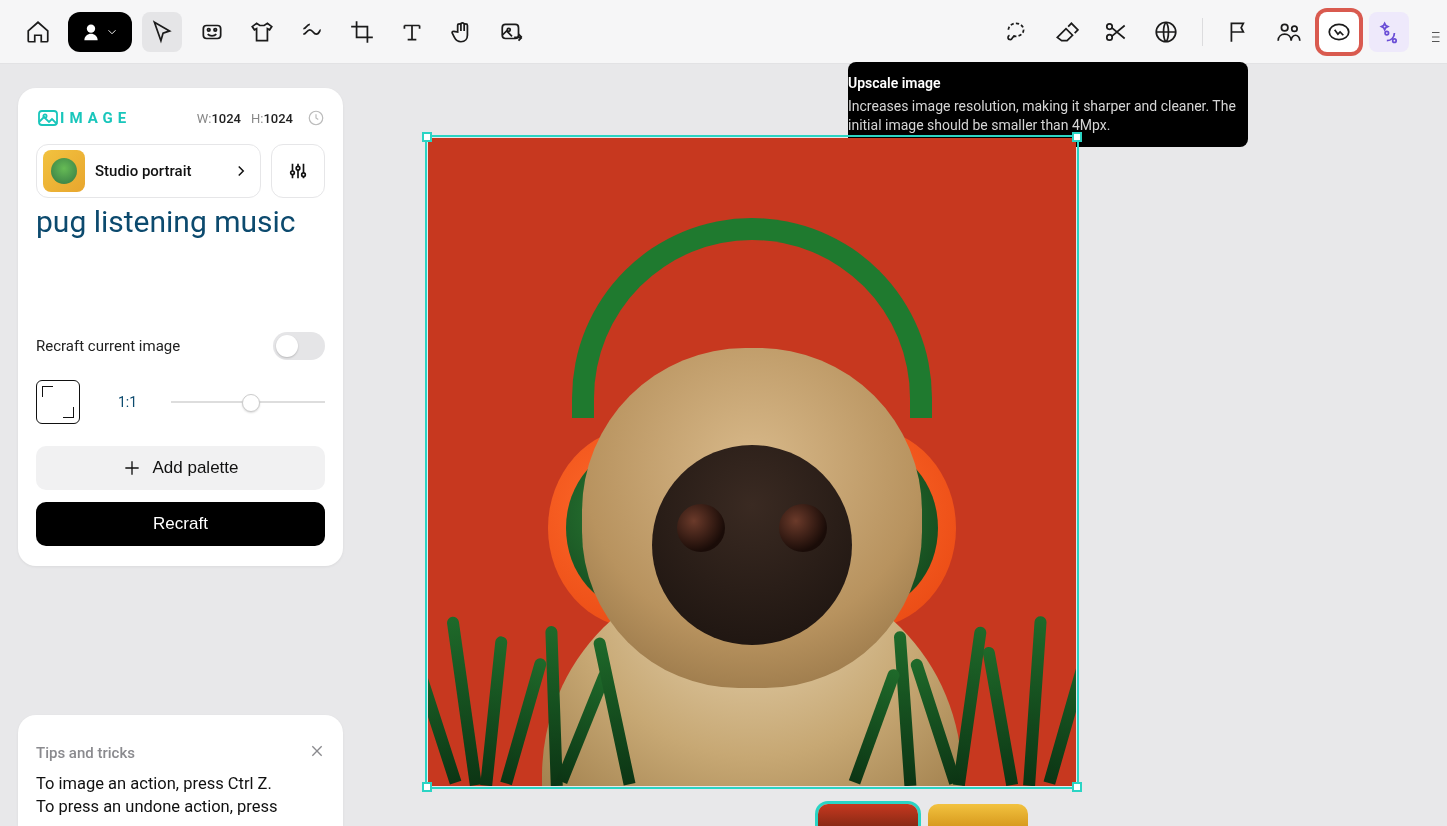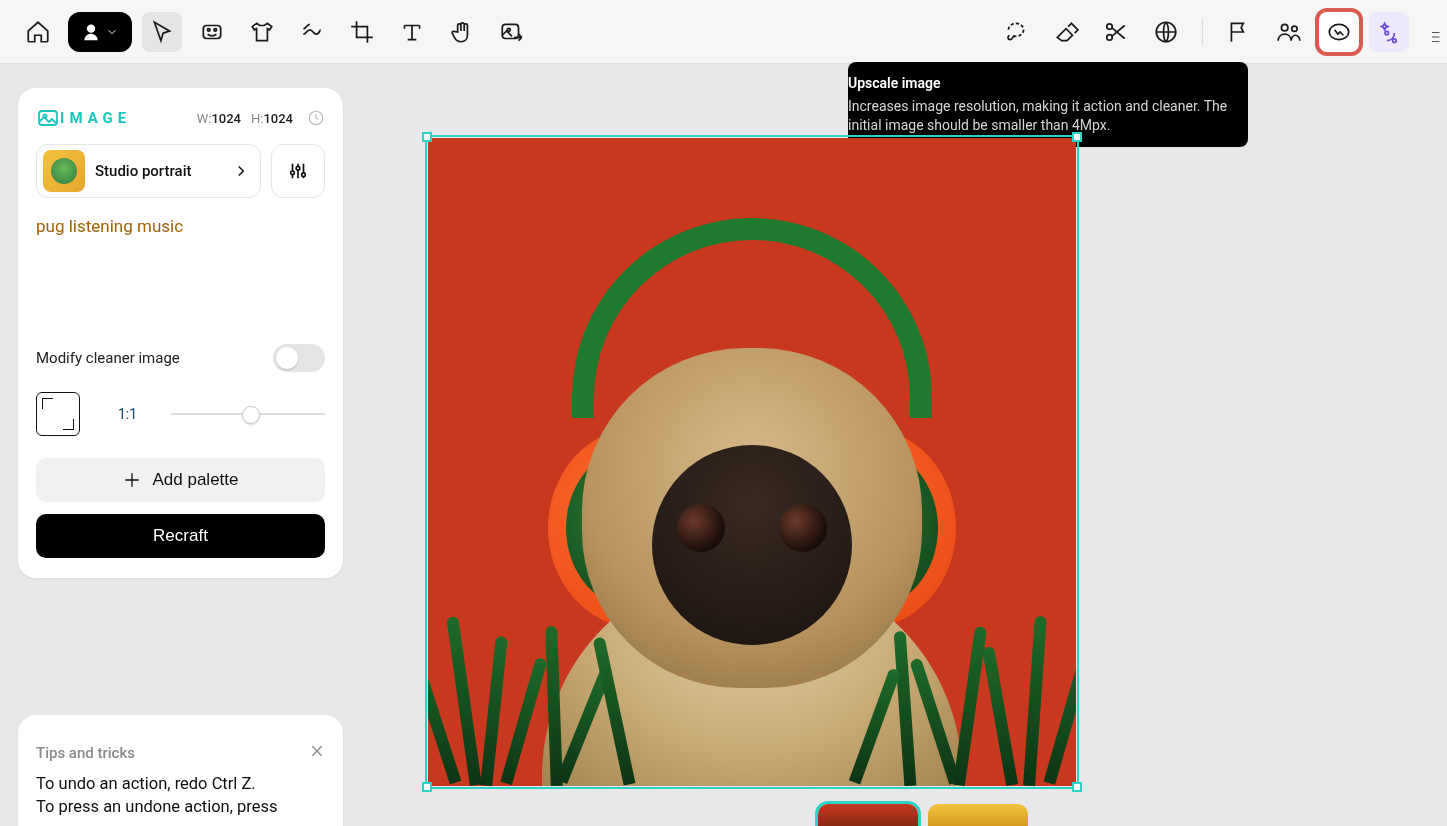--- a/index.html
+++ b/index.html
@@ -34,21 +34,21 @@
 .clock-icon { width:18px; height:18px; color:#bbb; margin-left:4px;}
 
 .style-row { display:flex; gap:10px; margin-top:14px;}
 .style-card { flex:1; height:54px; border:1px solid #e6e6e8; border-radius:12px; display:flex; align-items:center; padding:6px 10px 6px 6px; gap:10px; cursor:pointer;}
 .style-thumb { width:42px; height:42px; border-radius:8px; background: linear-gradient(135deg,#f2c23f,#e8a62e); position:relative; overflow:hidden;}
 .style-thumb::after{content:"";position:absolute;inset:8px;border-radius:50%;background:radial-gradient(circle at 50% 40%, #6b5, #374);}
 .style-name { font-size:15px; color:#111; font-weight:500;}
 .style-chevron { margin-left:auto; color:#111;}
 .sliders-btn { width:54px; height:54px; border:1px solid #e6e6e8; border-radius:12px; display:flex;align-items:center;justify-content:center; cursor:pointer;}
 
-.prompt { margin-top:18px; font-size:17px; color:#a16207; line-height:1.2; min-height:120px;}
+.prompt { margin-top:6px; font-size:30px; color:#0c4a6e; line-height:1.2; min-height:120px;}
 
 .modify-row{ display:flex; align-items:center; justify-content:space-between; margin-top:8px; font-size:15px; color:#222;}
 .toggle { width:52px; height:28px; background:#e5e5e7; border-radius:14px; position:relative; cursor:pointer;}
 .toggle::after{content:"";position:absolute;left:3px;top:3px;width:22px;height:22px;border-radius:50%;background:#fff;box-shadow:0 1px 2px rgba(0,0,0,.2);}
 
 .ratio-row{ display:flex; align-items:center; gap:14px; margin-top:20px;}
 .ratio-box{ width:44px; height:44px; border:1.5px solid #111; border-radius:6px; position:relative;}
 .ratio-box::before{content:"";position:absolute;left:5px;top:5px;width:10px;height:10px;border-left:1.5px solid #111;border-top:1.5px solid #111;}
 .ratio-box::after{content:"";position:absolute;right:5px;bottom:5px;width:10px;height:10px;border-right:1.5px solid #111;border-bottom:1.5px solid #111;}
 .ratio-label{font-size:14px;color:#0c4a6e;margin-left:24px;}
@@ -217,21 +217,21 @@
     </button>
     <div class="toolbar-gap"></div>
   </div>
 
   <svg class="edge-icon" viewBox="0 0 24 24" fill="none" stroke="currentColor" stroke-width="1.6">
       <path d="M4 6h10M4 12h10M4 18h10"></path>
     </svg>
 
   <div class="tooltip">
     <div class="tooltip-title">Upscale image</div>
-    <div class="tooltip-body">Increases image resolution, making it action and cleaner. The initial image should be smaller than 4Mpx.</div>
+    <div class="tooltip-body">Increases image resolution, making it sharper and cleaner. The initial image should be smaller than 4Mpx.</div>
   </div>
 
   <div class="panel">
     <div class="panel-head">
       <svg class="panel-head-icon" viewBox="0 0 24 24" fill="none" stroke="currentColor" stroke-width="1.8">
           <rect x="3" y="5" width="18" height="14" rx="3"></rect>
           <circle cx="9" cy="10" r="1.6"></circle>
           <path d="M3 16l5-5 5 5 3-3 5 5"></path>
         </svg>
       <span class="panel-head-title">IMAGE</span>
@@ -259,21 +259,21 @@
             <circle cx="6" cy="14" r="2"></circle>
             <circle cx="12" cy="9" r="2"></circle>
             <circle cx="18" cy="16" r="2"></circle>
           </svg>
       </div>
     </div>
 
     <div class="prompt">pug listening music</div>
 
     <div class="modify-row">
-      <span>Modify cleaner image</span>
+      <span>Recraft current image</span>
       <div class="toggle"></div>
     </div>
 
     <div class="ratio-row">
       <div class="ratio-box"></div>
       <span class="ratio-label">1:1</span>
       <div class="ratio-slider"></div>
     </div>
 
     <button class="palette-btn">
@@ -290,21 +290,21 @@
   <div class="tips">
     <div class="tips-head">
       <span>Tips and tricks</span>
       <span class="tips-close">
         <svg width="16" height="16" viewBox="0 0 24 24" fill="none" stroke="currentColor" stroke-width="2">
             <path d="M5 5l14 14M19 5L5 19"></path>
           </svg>
       </span>
     </div>
     <div class="tips-body">
-      <div>To undo an action, redo Ctrl Z.</div>
+      <div>To image an action, press Ctrl Z.</div>
       <div>To press an undone action, press</div>
     </div>
   </div>
 
   <div class="canvas-wrap">
     <div class="canvas-img">
       <div class="headband"></div>
       <div class="earcup left"></div>
       <div class="earcup right"></div>
       <div class="pug-body"></div>

